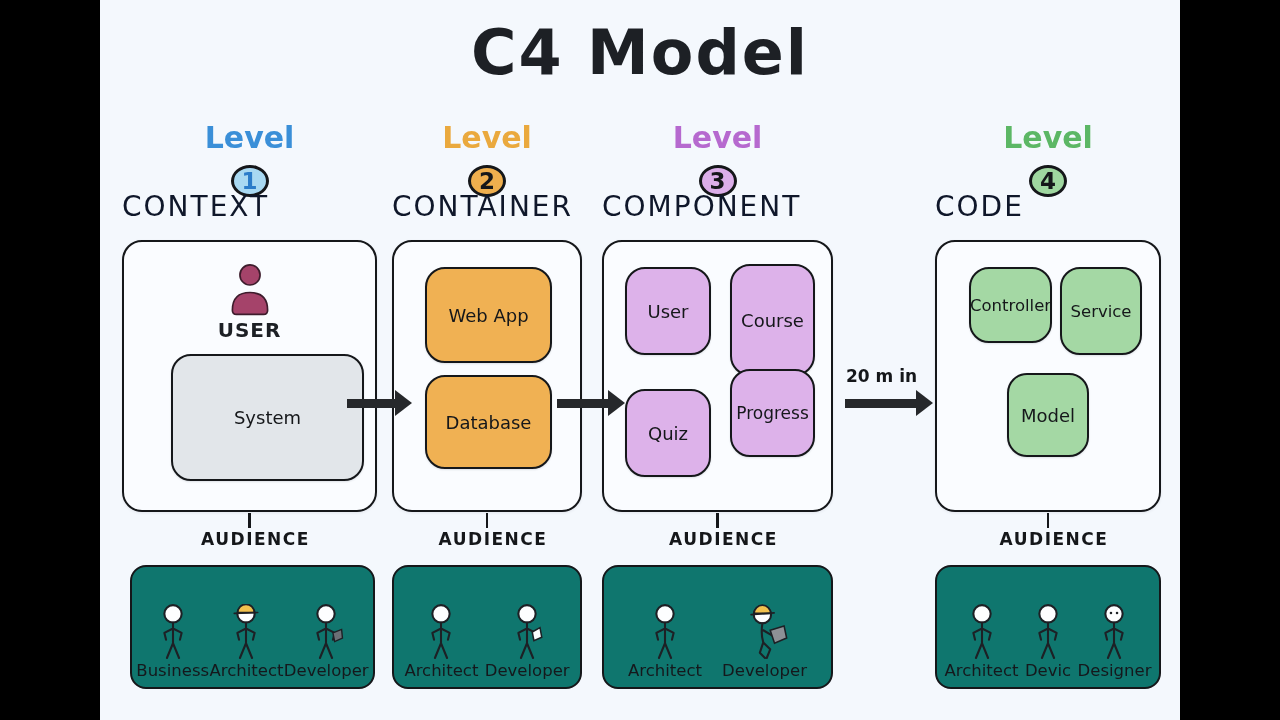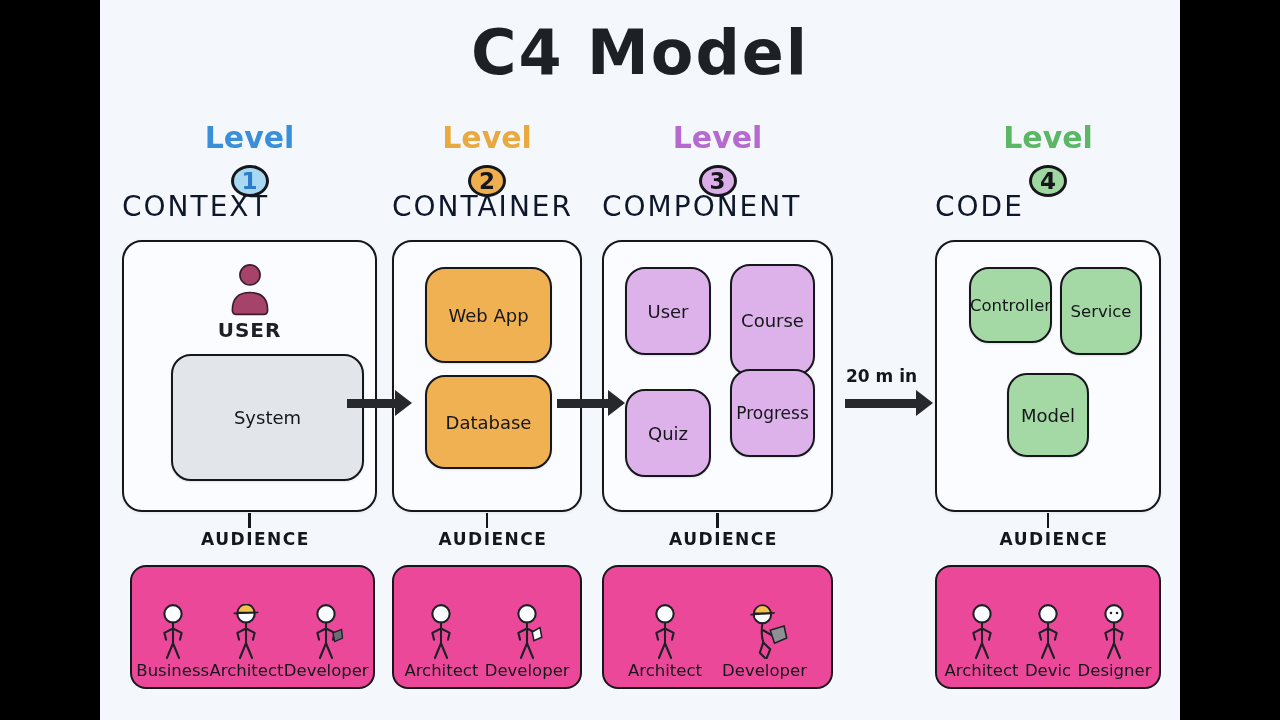--- a/index.html
+++ b/index.html
@@ -61,21 +61,21 @@
 
   
   .code-box{background:#a4d8a4;font-size:16.5px;}
   .code-controller{left:32px;top:25px;width:83px;height:76px;}
   .code-service{left:123px;top:25px;width:82px;height:88px;}
   .code-model{left:70px;top:131px;width:82px;height:84px;font-size:18px;}
 
   .tick{position:absolute;top:513px;left:50%;margin-left:-1.2px;width:2.4px;height:15px;background:#15171a;}
   .aud-label{position:absolute;top:529px;left:12px;right:0;text-align:center;
              font-size:17px;font-weight:700;letter-spacing:1.5px;color:#15171a;}
-  .aud-box{position:absolute;top:565px;left:0;right:0;height:124px;background:#ec4899;
+  .aud-box{position:absolute;top:565px;left:0;right:0;height:124px;background:#0f766e;
            border:2.3px solid #15171a;border-radius:16px;box-sizing:border-box;
            display:flex;align-items:flex-end;justify-content:space-evenly;
            padding:0 4px 7px;}
   .col-1 .aud-box{left:8px;right:2px;}
   .person{display:flex;flex-direction:column;align-items:center;min-width:0;}
   .person svg{width:52px;height:56px;flex:none;}
   .person-label{font-size:16.5px;color:#15181c;margin-top:1px;white-space:nowrap;}
 
   
   .arrow{position:absolute;height:26px;z-index:6;}

